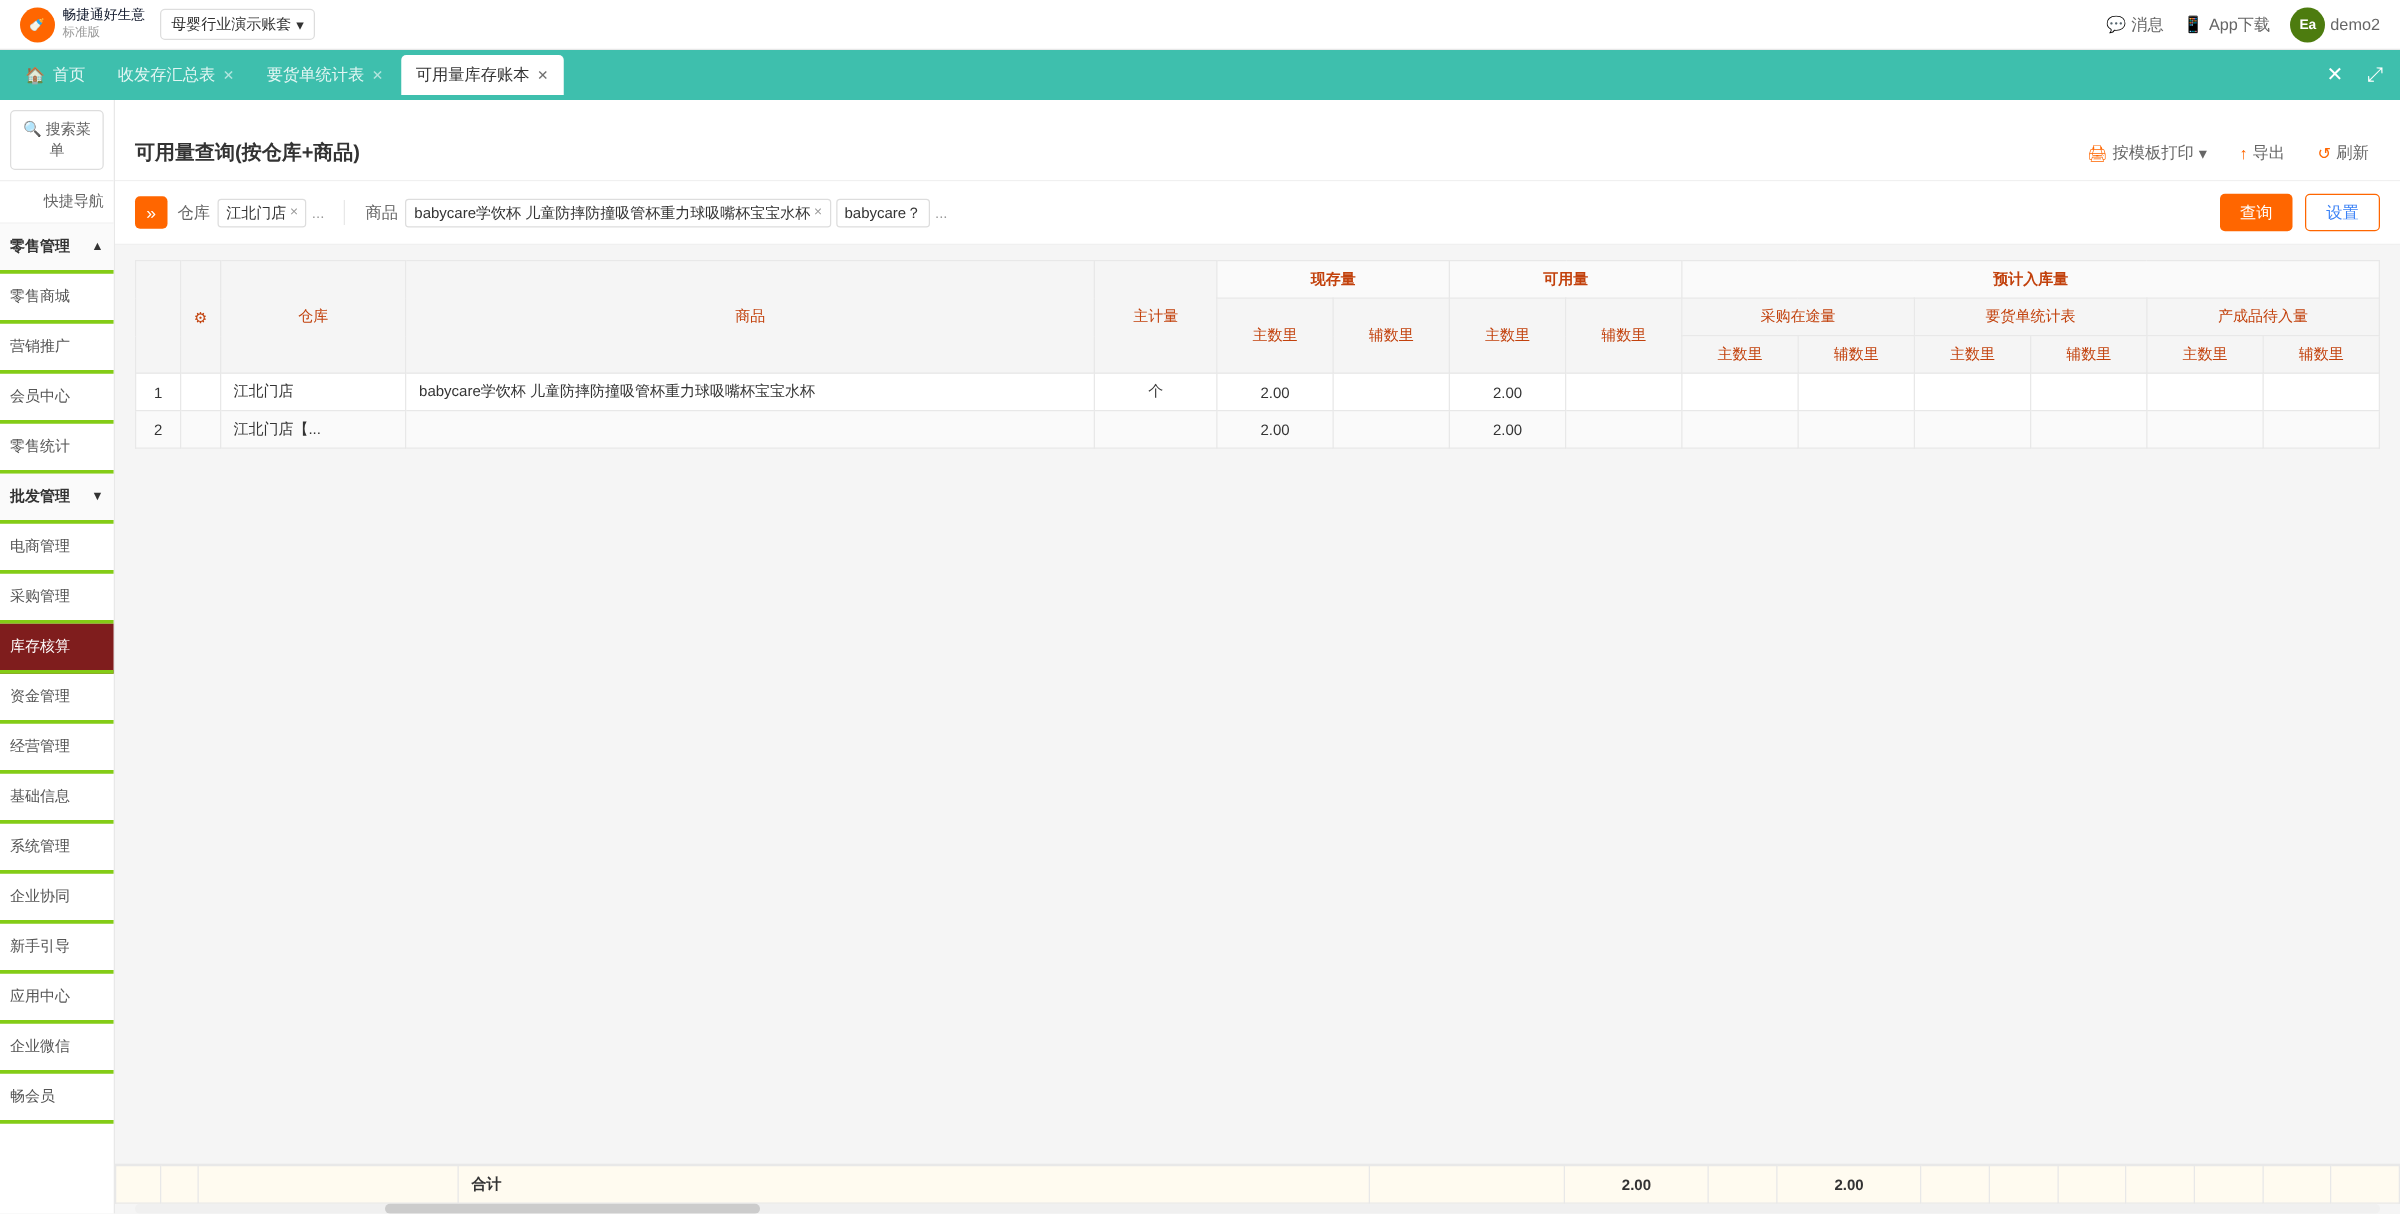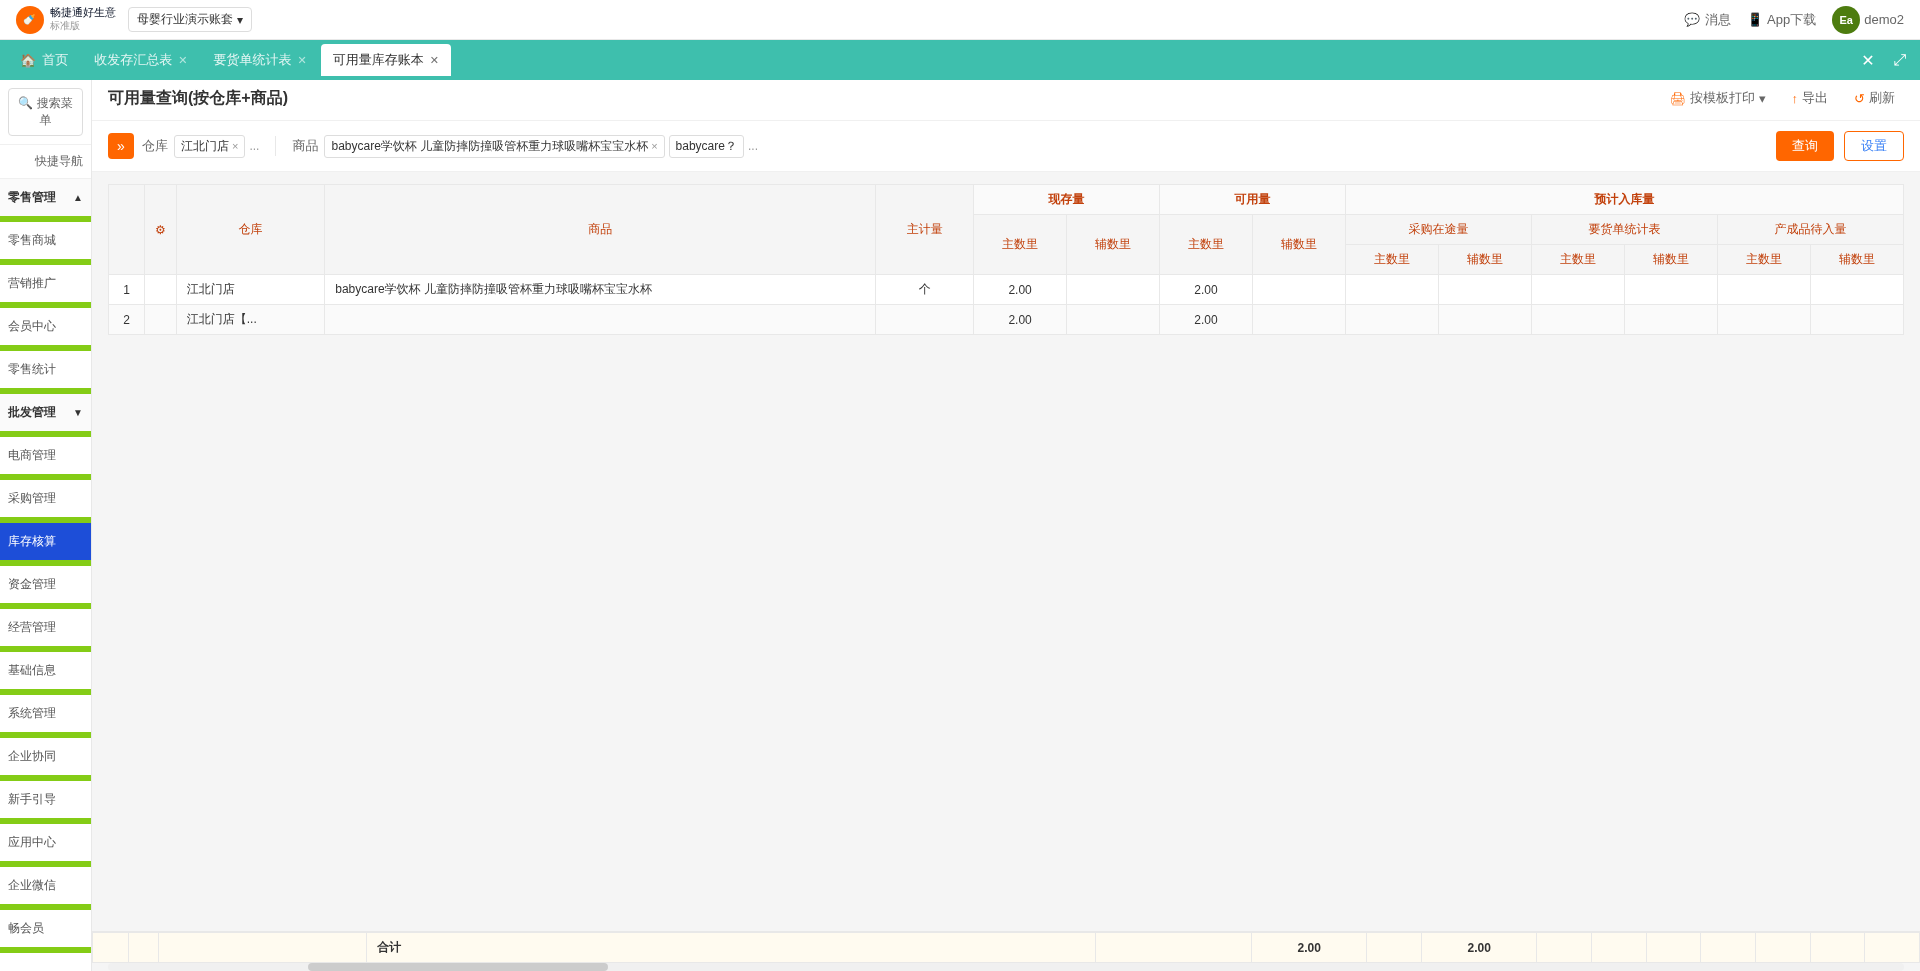--- a/index.html
+++ b/index.html
@@ -96,42 +96,42 @@
       font-size: 12px;
       color: #666;
       cursor: pointer;
     }
     .sidebar-item {
       padding: 10px 8px;
       text-align: center;
       font-size: 12px;
       color: #555;
       cursor: pointer;
-      border-bottom: 6px solid #84cc16;
+      border-bottom: 3px solid #84cc16;
       display: flex;
       align-items: center;
       justify-content: space-between;
     }
     .sidebar-item.active {
-      background: #1d4ed8;
+      background: #7f1d1d;
       color: white;
     }
     .sidebar-item.group {
       font-weight: bold;
       color: #333;
       background: #fafafa;
     }
     .sidebar-item .arrow { font-size: 10px; }
 
     
     .content-area { flex: 1; overflow: auto; display: flex; flex-direction: column; }
 
     
     .page-header {
-      padding: 4px 16px 8px;
+      padding: 28px 16px 8px;
       display: flex;
       align-items: center;
       justify-content: space-between;
       background: #fff;
       border-bottom: 1px solid #f0f0f0;
     }
     .page-title { font-size: 16px; font-weight: bold; color: #333; }
     .page-actions { display: flex; align-items: center; gap: 8px; }
     .page-action-btn {
       display: flex; align-items: center; gap: 4px;

